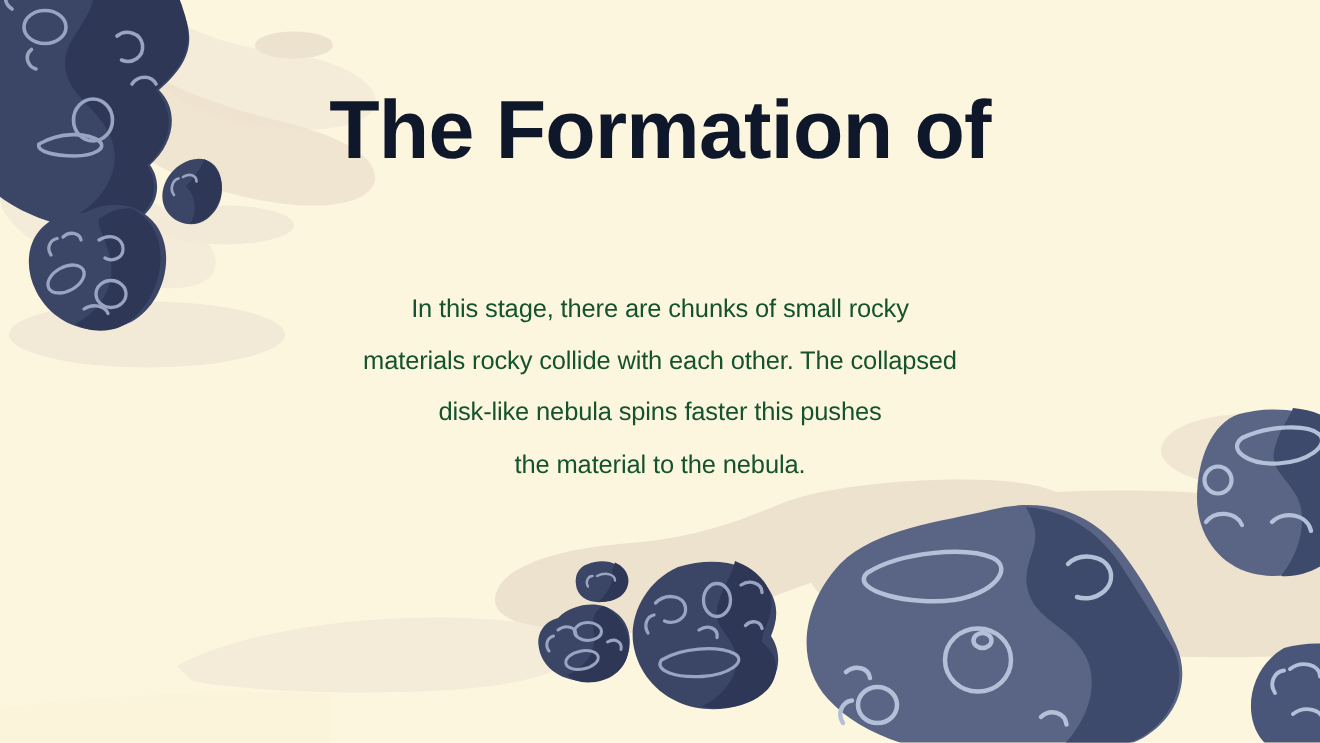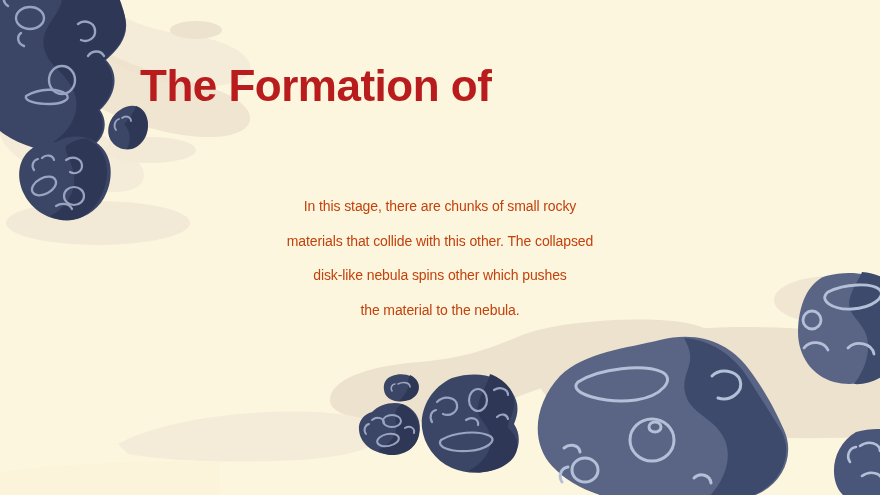--- a/index.html
+++ b/index.html
@@ -33,36 +33,36 @@
     width: 880px;
     height: 495px;
     z-index: 5;
     pointer-events: none;
   }
   #title {
     position: absolute;
     left: 140px;
     top: 58px;
     width: 600px;
-    text-align: left;
-    color: #b91c1c;
-    font-size: 44px;
+    text-align: center;
+    color: #0f172a;
+    font-size: 55px;
     font-weight: 700;
     line-height: 56px;
     letter-spacing: -0.5px;
   }
   #title .tline { display: block; white-space: nowrap; }
   #body-text {
     position: absolute;
     left: 120px;
     top: 189px;
     width: 640px;
     text-align: center;
-    color: #c2410c;
-    font-size: 14px;
+    color: #14532d;
+    font-size: 17px;
     line-height: 34.5px;
     letter-spacing: -0.1px;
   }
   #body-text .bline { display: block; white-space: nowrap; }
 </style>
 </head>
 <body>
 
 <div id="slide">
 
@@ -244,19 +244,19 @@
   </svg>
 
   <div id="content">
 
     <div id="title">
       <span class="tline">The Formation of</span>
     </div>
 
     <div id="body-text">
       <span class="bline">In this stage, there are chunks of small rocky</span>
-      <span class="bline">materials that collide with this other. The collapsed</span>
-      <span class="bline">disk-like nebula spins other which pushes</span>
+      <span class="bline">materials rocky collide with each other. The collapsed</span>
+      <span class="bline">disk-like nebula spins faster this pushes</span>
       <span class="bline">the material to the nebula.</span>
     </div>
 
   </div>
 </div>
 
 </body></html>

